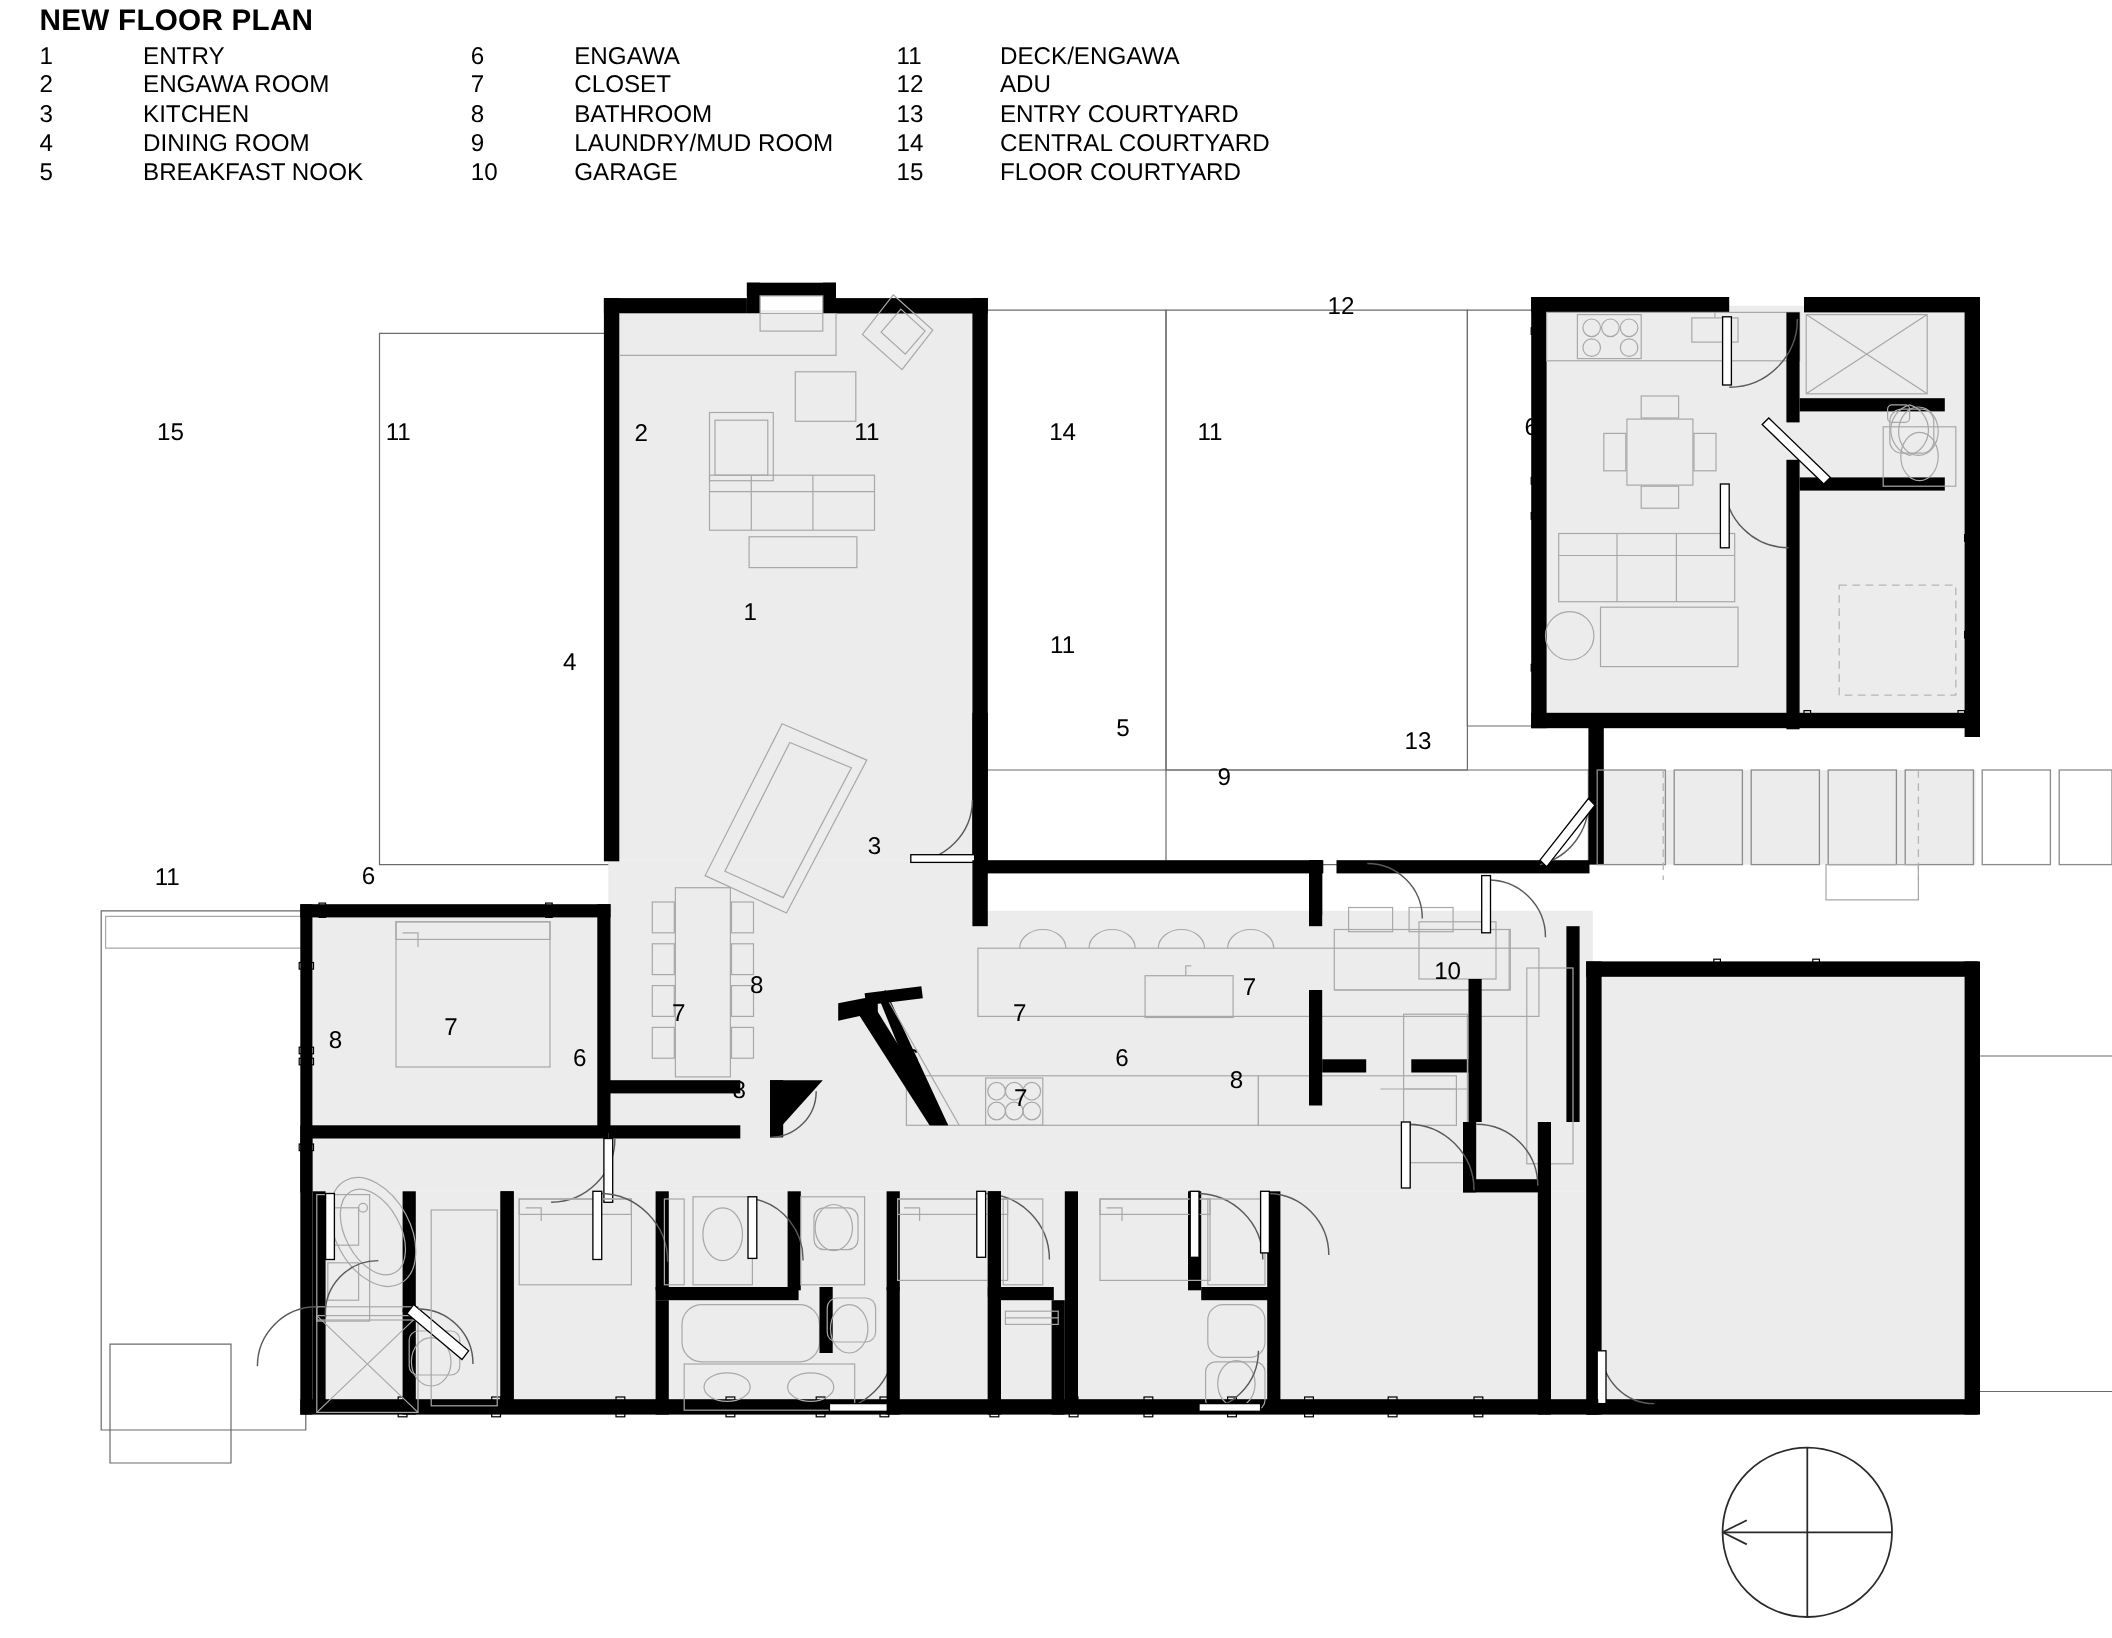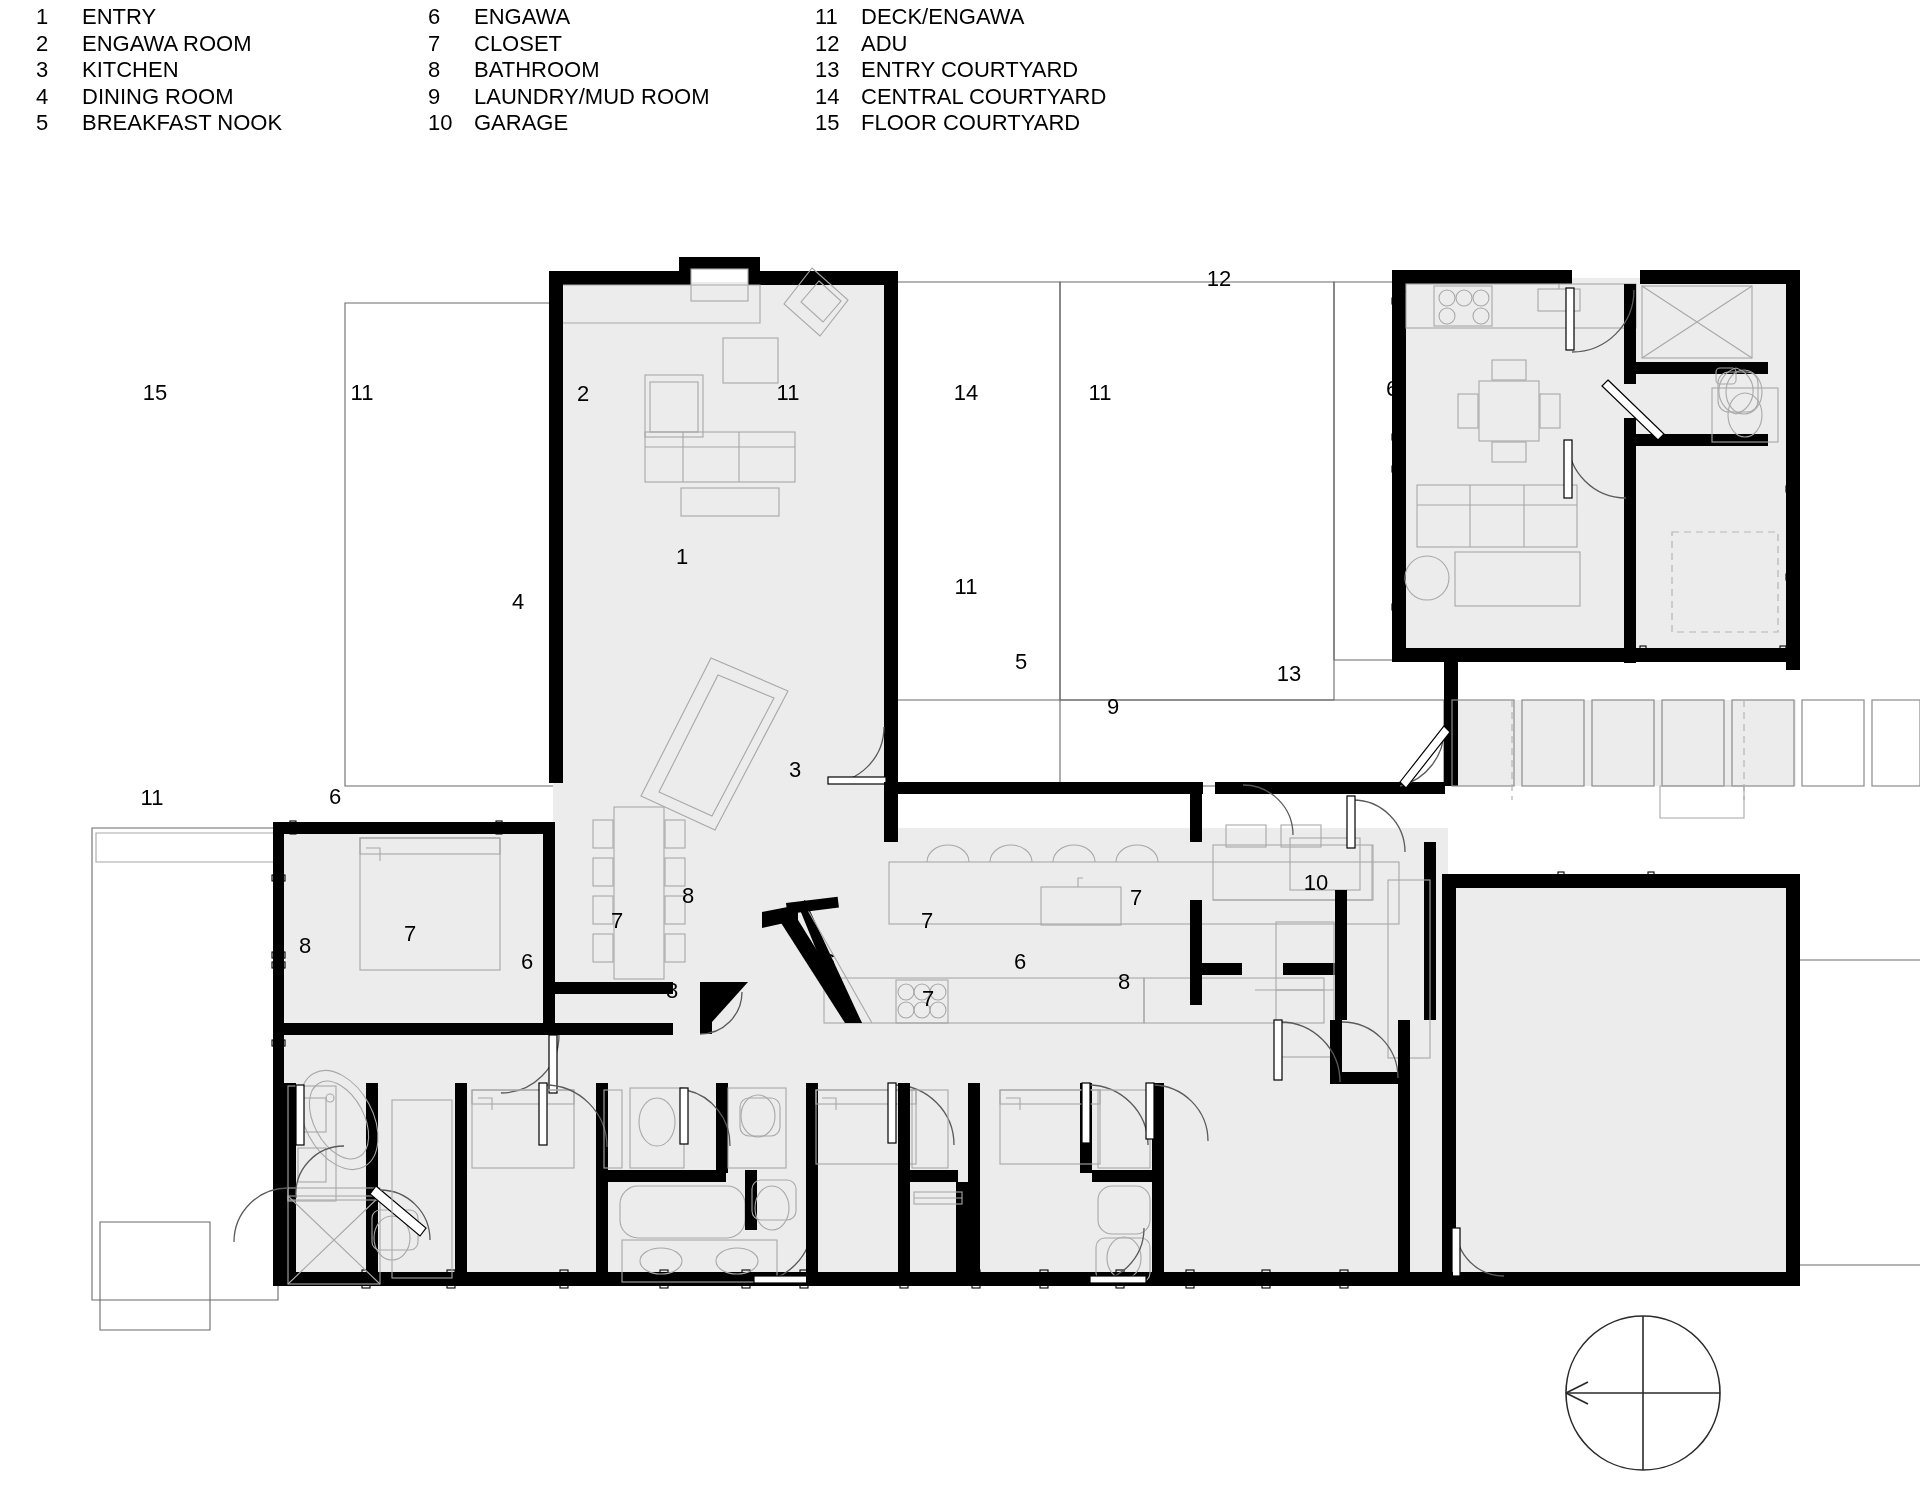--- a/index.html
+++ b/index.html
@@ -50,20 +50,21 @@
     font-size: 22px;
     line-height: 26.5px;
   }
   .legend-num {
     width: 46px;
     flex: 0 0 46px;
     text-align: left;
   }
   .legend-label {
     white-space: nowrap;
+    margin-left: 48px;
   }
 
   
   #plan-wrap {
     position: absolute;
     left: 0;
     top: 0;
     width: 1920px;
     height: 1489px;
   }
@@ -87,20 +88,21 @@
     font-size: 22px;
     fill: #000;
     text-anchor: middle;
     dominant-baseline: middle;
   }
 </style>
 </head>
 <body>
 
 <div id="legend">
+  <h1 id="legend-title">NEW FLOOR PLAN</h1>
   <div class="legend-columns">
 
     <div class="legend-col legend-col-1">
       <div class="legend-row">
         <span class="legend-num">1</span>
         <span class="legend-label">ENTRY</span>
       </div>
       <div class="legend-row">
         <span class="legend-num">2</span>
         <span class="legend-label">ENGAWA ROOM</span>

